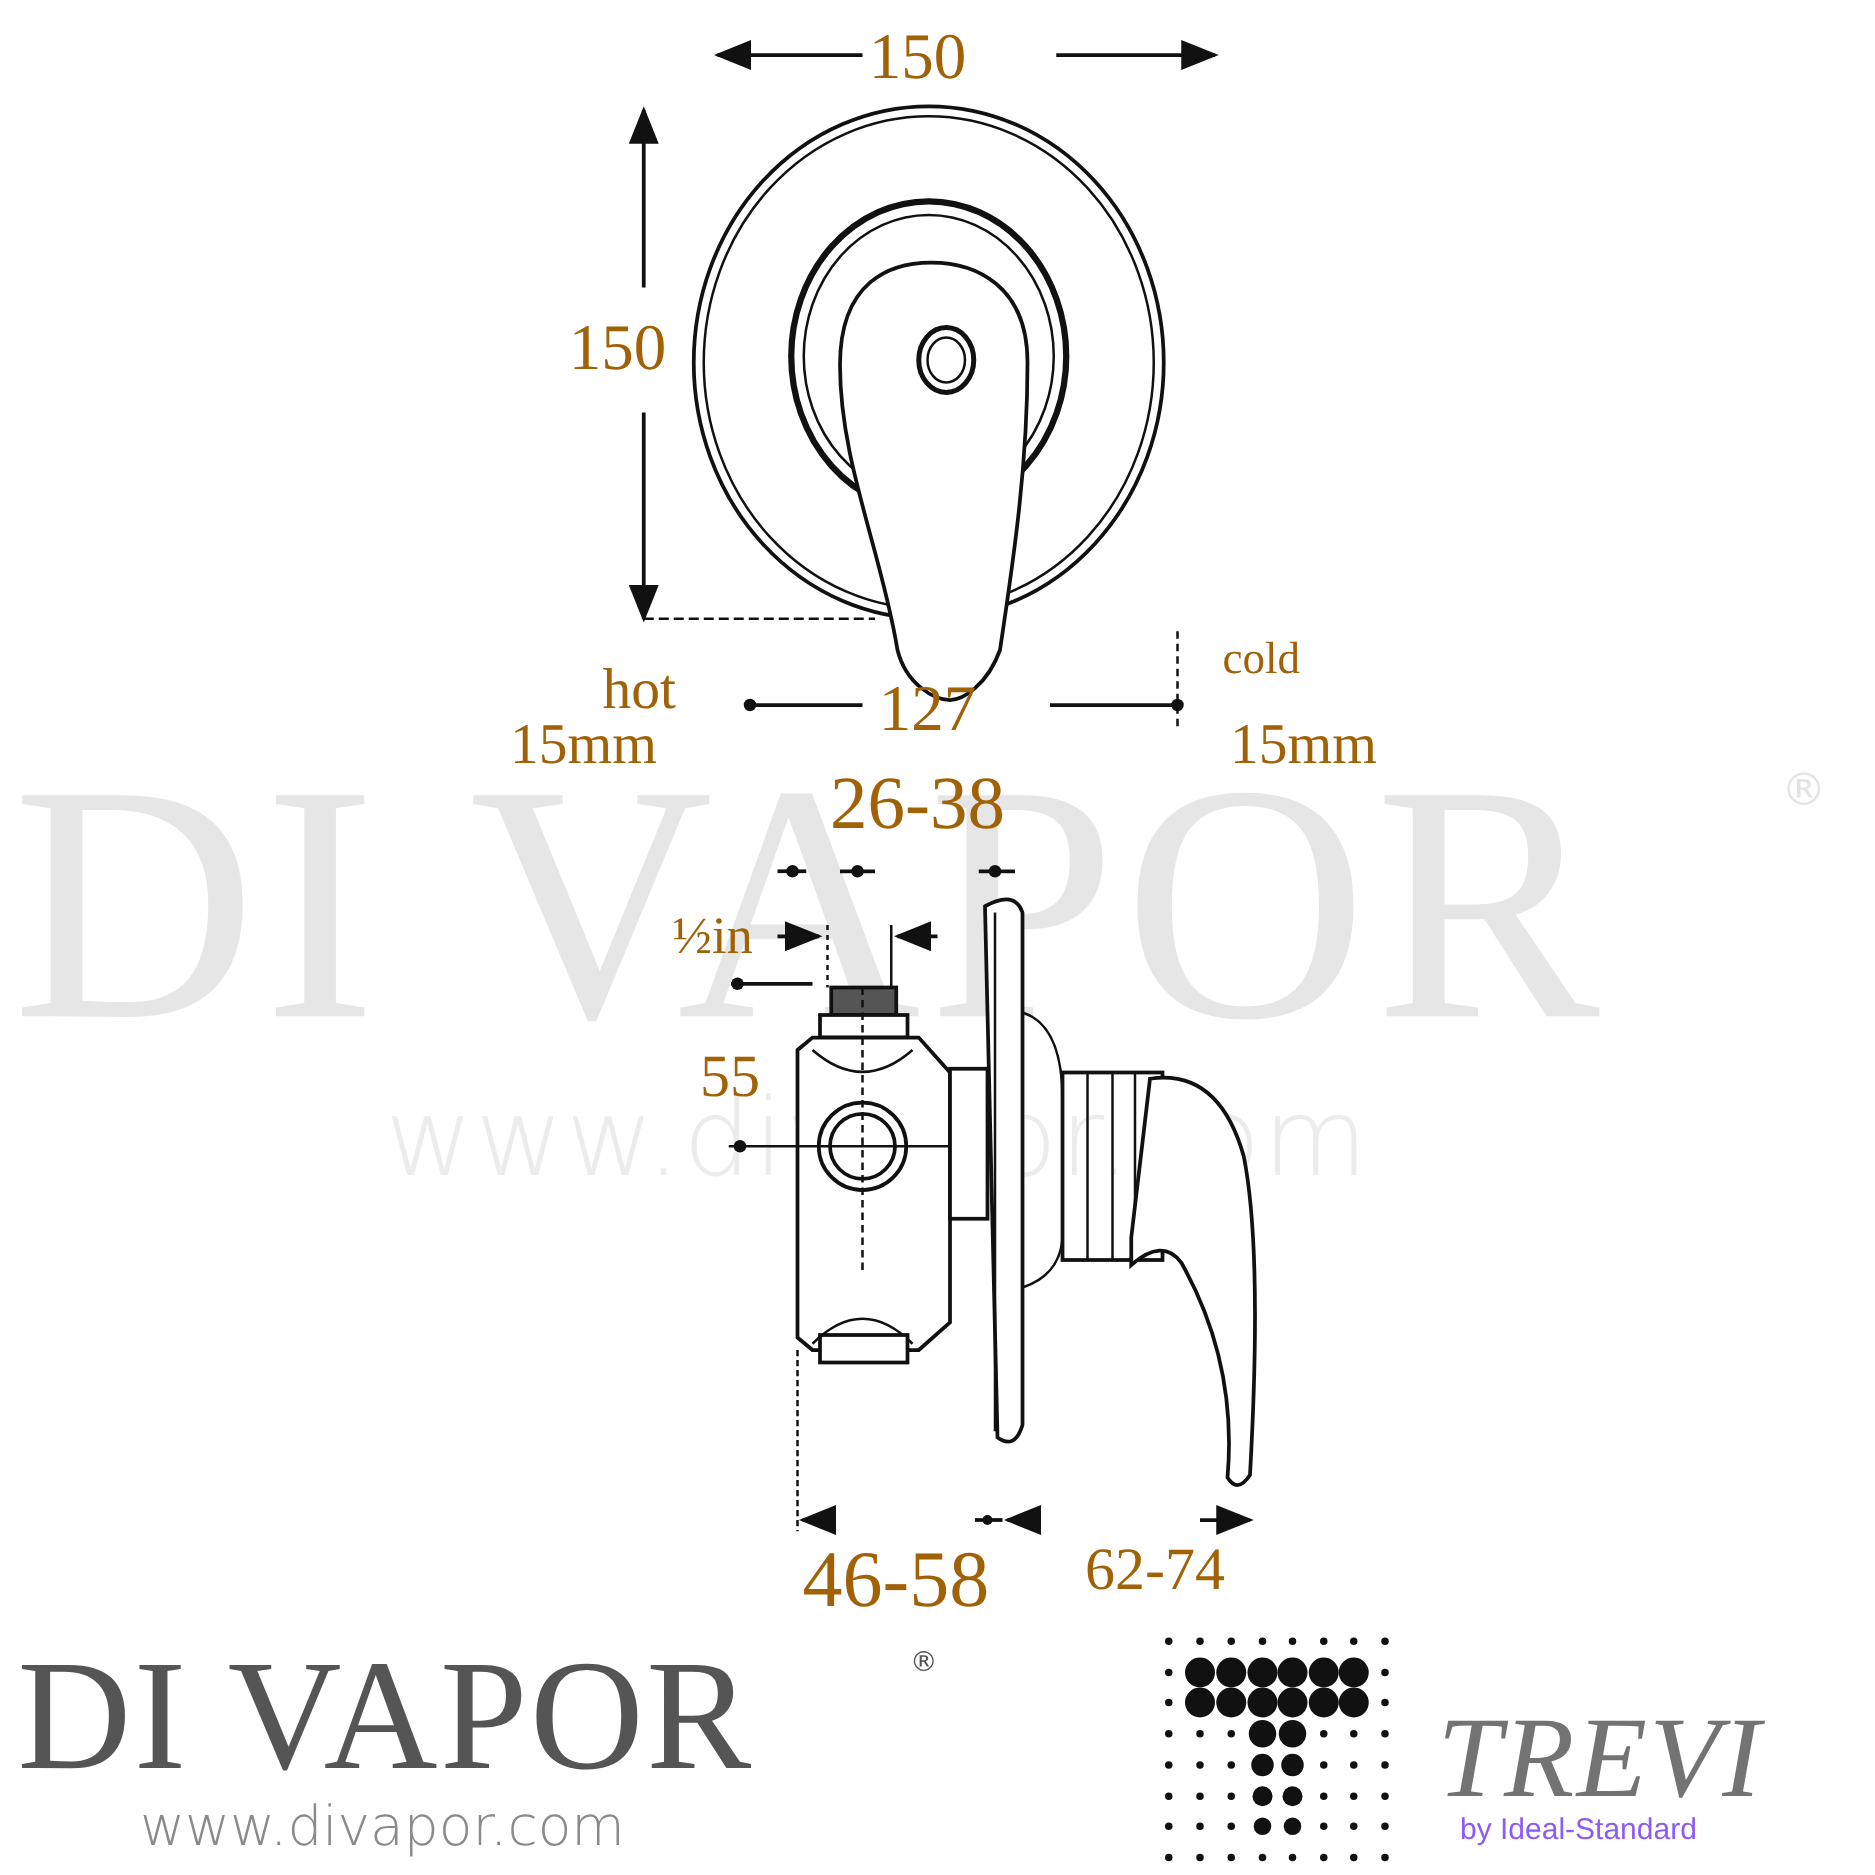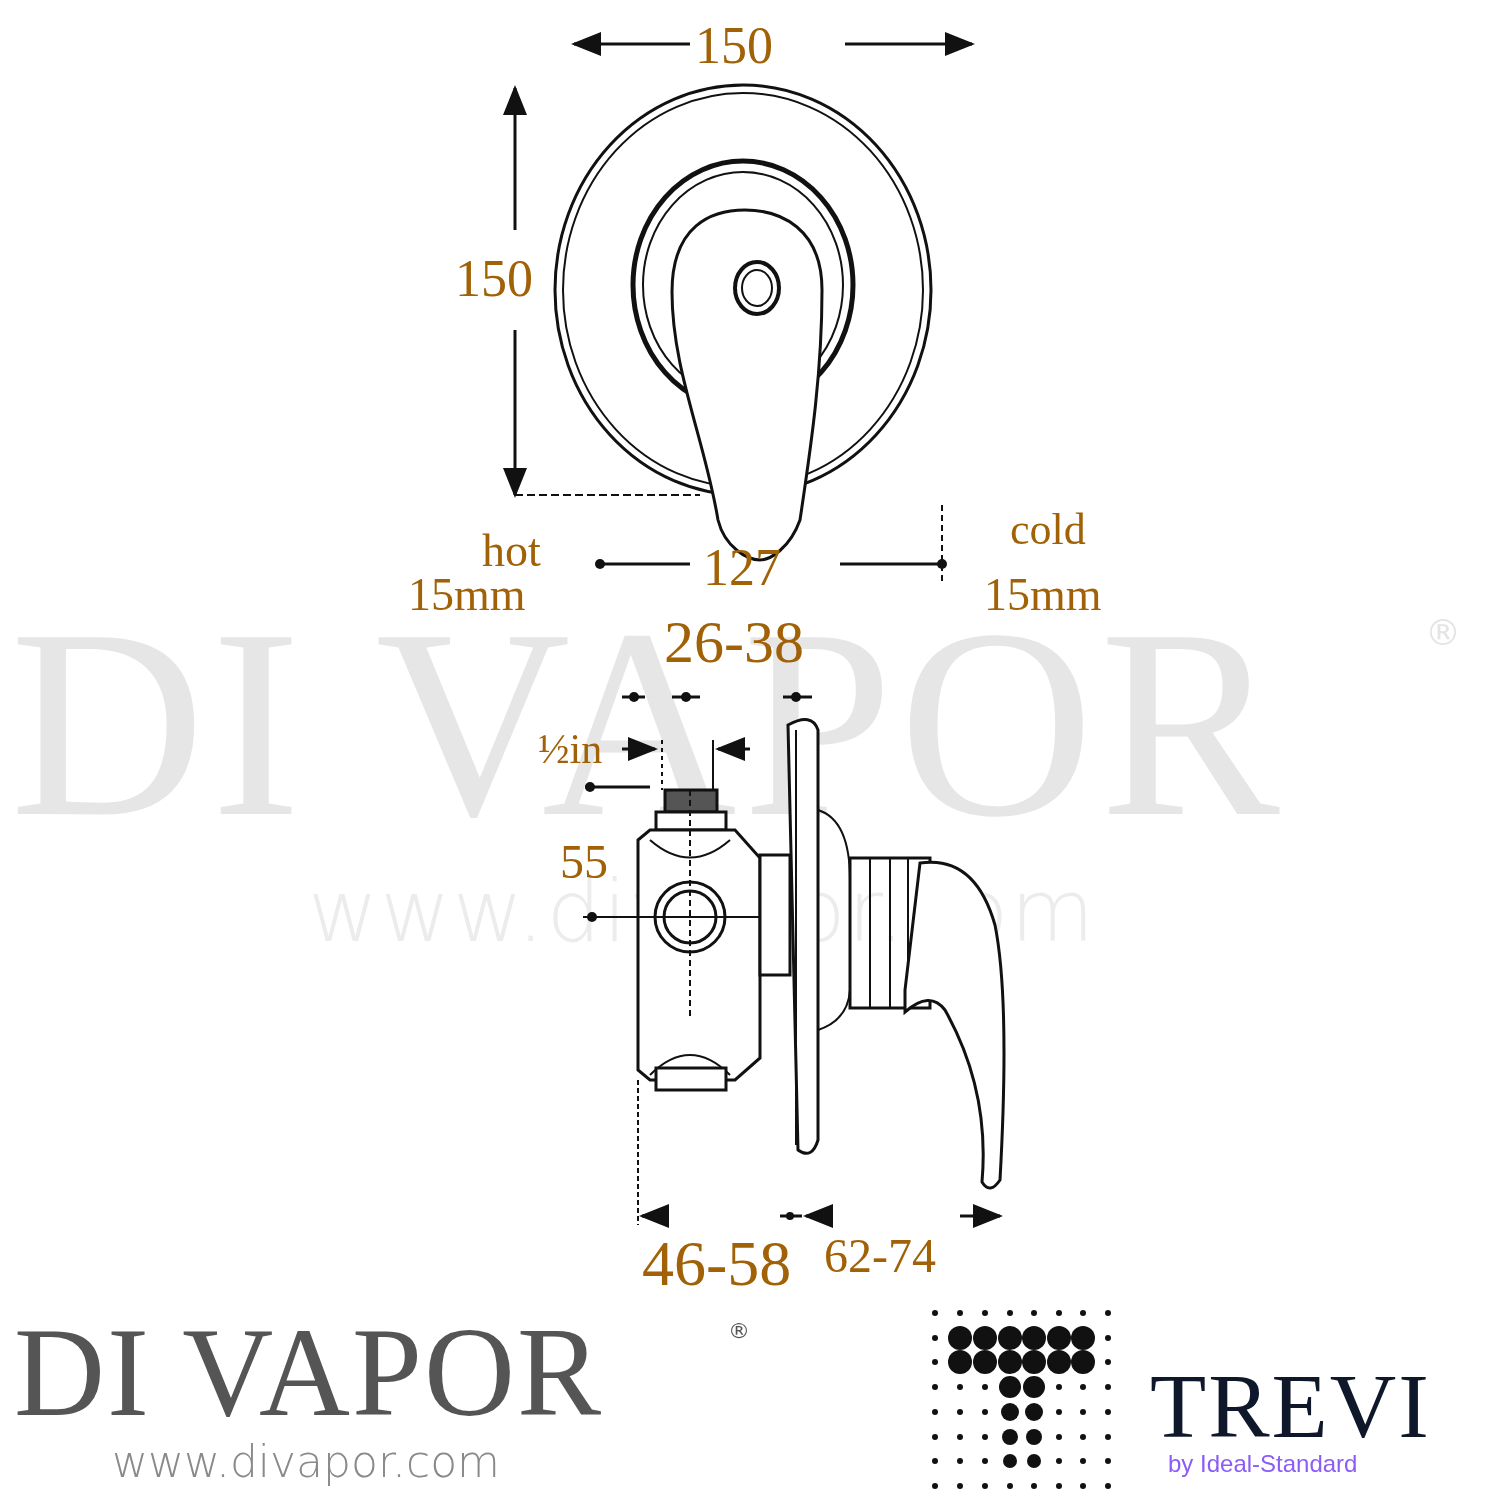--- a/index.html
+++ b/index.html
@@ -7,21 +7,21 @@
   .abs { position:absolute; }
   .dim { font-family:Liberation Serif, serif; color:#a16207; white-space:nowrap; line-height:1; }
   .wm-big { position:absolute; left:10px; top:588px; font-family:"Liberation Serif", serif; font-size:270px; color:#e6e6e6; letter-spacing:6px; white-space:nowrap; line-height:1; z-index:0; }
   .wm-reg { position:absolute; left:1425px; top:612px; font-family:"DejaVu Sans", sans-serif; font-size:36px; color:#e4e4e4; z-index:0; }
   .wm-url { position:absolute; left:308px; top:868px; font-family:"DejaVu Sans", sans-serif; font-size:86px; font-weight:200; color:#ececec; white-space:nowrap; letter-spacing:2px; z-index:0; line-height:1; }
   svg.drawing { position:absolute; left:0; top:0; z-index:1; }
   .label { z-index:2; }
   .brand-dv { position:absolute; left:14px; top:1310px; font-family:"Liberation Serif", serif; font-size:126px; color:#555; letter-spacing:2px; white-space:nowrap; line-height:1; }
   .brand-dv-reg { position:absolute; left:728px; top:1318px; font-size:22px; color:#555; font-family:"DejaVu Sans", sans-serif; }
   .brand-url { position:absolute; left:112px; top:1440px; font-family:"DejaVu Sans", sans-serif; font-weight:200; font-size:44px; color:#8a8a8a; white-space:nowrap; line-height:1; }
-  .trevi { position:absolute; left:1150px; top:1360px; font-family:"Liberation Serif", serif; font-size:92px; color:#0f172a; letter-spacing:2px; line-height:1; }
+  .trevi { position:absolute; left:1150px; top:1360px; font-family:"Liberation Serif", serif; font-size:92px; color:#737373; letter-spacing:2px; line-height:1;font-style:italic; }
   .trevi-sub { position:absolute; left:1168px; top:1452px; font-family:"Liberation Sans", sans-serif; font-size:24px; color:#8b5cf6; line-height:1; white-space:nowrap; }
 </style>
 </head>
 <body>
 
 <div class="wm-big">DI VAPOR</div>
 <div class="wm-reg">®</div>
 <div class="wm-url">www.divapor.com</div>
 
 <svg class="drawing" width="1500" height="1500" viewBox="0 0 1500 1500">
@@ -177,26 +177,26 @@
       <circle cx="1083" cy="1486" r="3"></circle>
       <circle cx="1108" cy="1486" r="3"></circle>
   </g>
 </svg>
 
 <div class="abs dim label" style="left:695px;top:20px;font-size:52px;">150</div>
 <div class="abs dim label" style="left:455px;top:253px;font-size:52px;">150</div>
 <div class="abs dim label" style="left:482px;top:528px;font-size:46px;">hot</div>
 <div class="abs dim label" style="left:408px;top:572px;font-size:46px;">15mm</div>
 <div class="abs dim label" style="left:703px;top:542px;font-size:52px;">127</div>
-<div class="abs dim label" style="left:1010px;top:508px;font-size:44px;">cold</div>
+<div class="abs dim label" style="left:978px;top:508px;font-size:36px;">cold</div>
 <div class="abs dim label" style="left:984px;top:572px;font-size:46px;">15mm</div>
 
 <div class="abs dim label" style="left:664px;top:612px;font-size:60px;">26-38</div>
 <div class="abs dim label" style="left:538px;top:728px;font-size:42px;">½in</div>
 <div class="abs dim label" style="left:560px;top:838px;font-size:48px;">55</div>
 <div class="abs dim label" style="left:642px;top:1232px;font-size:64px;">46-58</div>
-<div class="abs dim label" style="left:824px;top:1232px;font-size:48px;">62-74</div>
+<div class="abs dim label" style="left:868px;top:1232px;font-size:48px;">62-74</div>
 
 <div class="brand-dv">DI VAPOR</div>
 <div class="brand-dv-reg">®</div>
 <div class="brand-url">www.divapor.com</div>
 <div class="trevi">TREVI</div>
 <div class="trevi-sub">by Ideal-Standard</div>
 
 </body></html>

